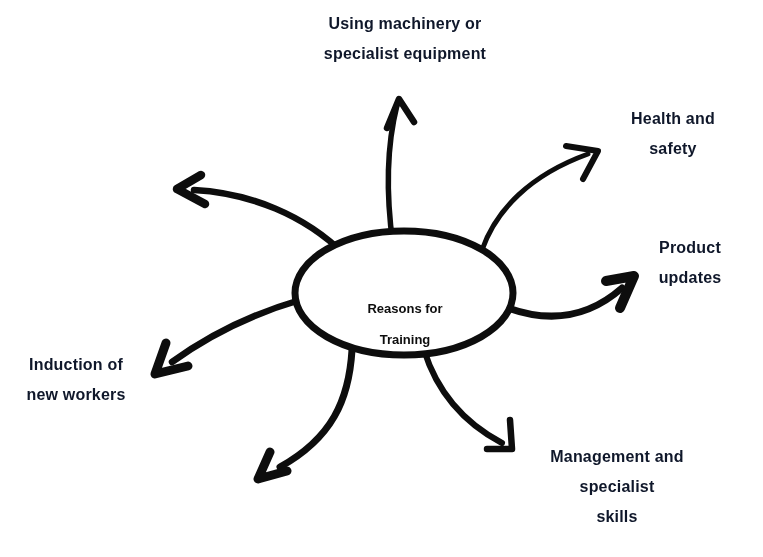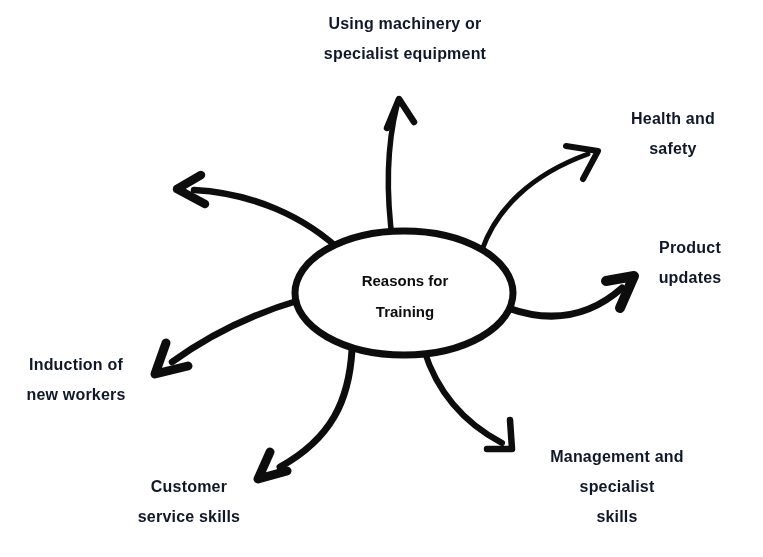--- a/index.html
+++ b/index.html
@@ -30,23 +30,24 @@
     line-height: 30px;
     color: #0f172a;
     letter-spacing: 0.2px;
   }
   .center-label {
     position: absolute;
     transform: translateX(-50%);
     text-align: center;
     white-space: pre-line;
     font-weight: 700;
-    font-size: 15px;
+    font-size: 13px;
     line-height: 31px;
     color: #0d0d0d;
+    margin-top: 28px;
   }
   .stroke {
     fill: none;
     stroke: #0d0d0d;
     stroke-linecap: round;
     stroke-linejoin: round;
   }
 </style>
 </head>
 <body>
@@ -102,20 +103,18 @@
   <div class="node-label" style="left: 673px; top: 104px;">Health and
 safety</div>
 
   <div class="node-label" style="left: 682px; top: 233px; margin-left: 8px;">Product
 updates</div>
 
   <div class="node-label" style="left: 617px; top: 442px;">Management and
 specialist
 skills</div>
 
-  <div class="node-label" style="left: 189px; top: 472px;">Customer
-service skills</div>
 
   <div class="node-label" style="left: 76px; top: 350px;">Induction of
 new workers</div>
 
 
 </div>
 
 </body></html>

